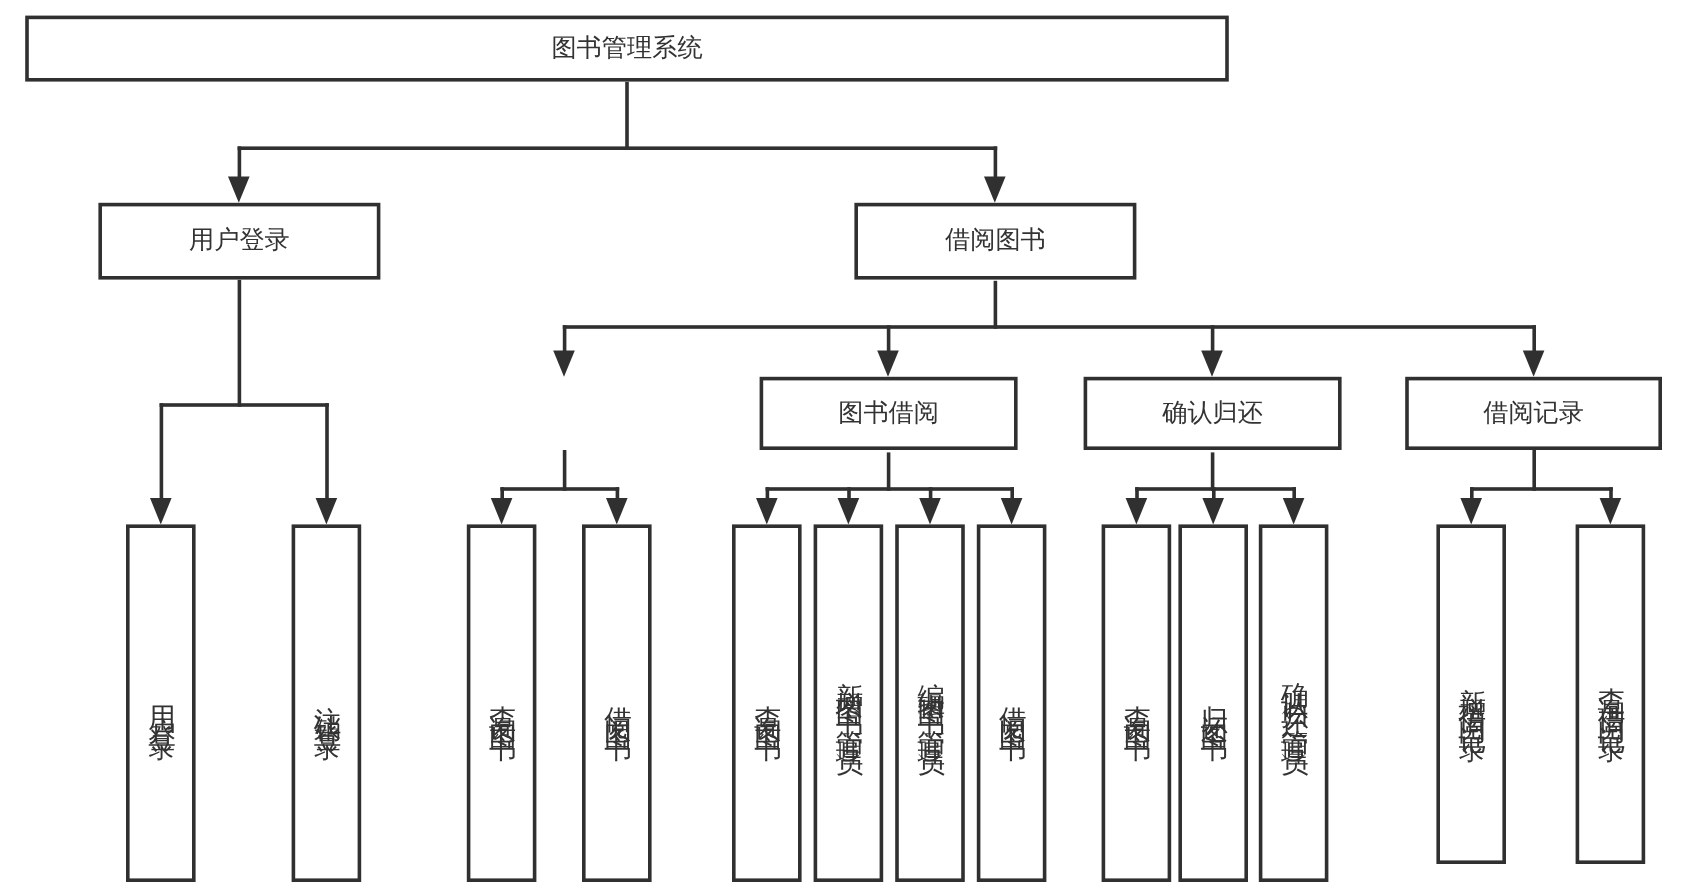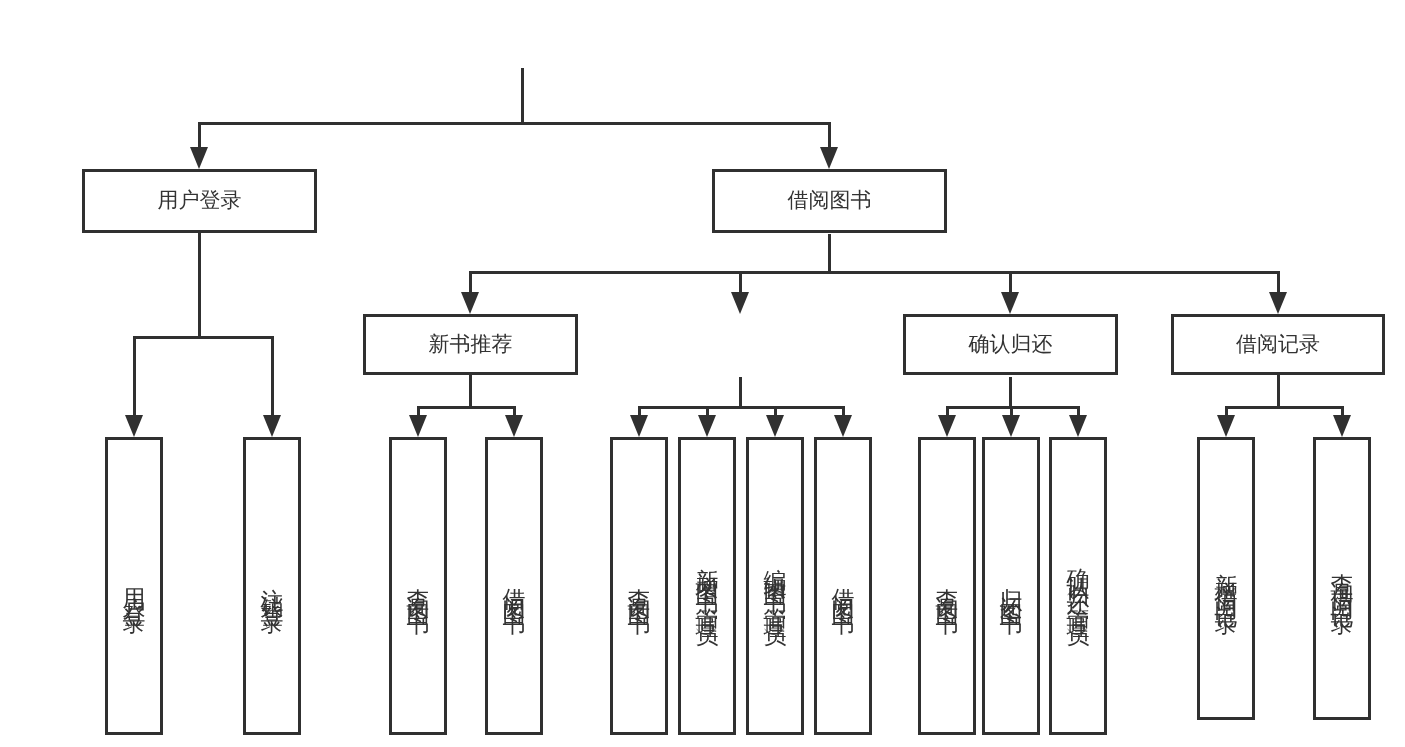--- a/index.html
+++ b/index.html
@@ -81,30 +81,33 @@
       <div class="cl" style="left: 1076.5px; top: 406px; width: 3px; height: 11px;"></div>
       <div class="arrow" style="left: 1069px; top: 415px;"></div>
       <div class="cl" style="left: 1276.5px; top: 375px; width: 3px; height: 34px;"></div>
       <div class="cl" style="left: 1224.5px; top: 406px; width: 119px; height: 3px;"></div>
       <div class="cl" style="left: 1224.5px; top: 406px; width: 3px; height: 11px;"></div>
       <div class="arrow" style="left: 1217px; top: 415px;"></div>
       <div class="cl" style="left: 1340.5px; top: 406px; width: 3px; height: 11px;"></div>
       <div class="arrow" style="left: 1333px; top: 415px;"></div>
     </div>
 
+  <div class="box" style="left:21px;top:13px;width:1003px;height:55px">
+    <span class="hlabel">图书管理系统</span>
+  </div>
 
   <div class="box" style="left:82px;top:169px;width:235px;height:64px">
     <span class="hlabel">用户登录</span>
   </div>
   <div class="box" style="left:712px;top:169px;width:235px;height:64px">
     <span class="hlabel">借阅图书</span>
   </div>
 
-  <div class="box" style="left:363px;top:314px;width:215px;height:61px">
-    <span class="hlabel">新书推荐</span>
+  <div class="box" style="left:633px;top:314px;width:215px;height:61px">
+    <span class="hlabel">图书借阅</span>
   </div>
   <div class="box" style="left:903px;top:314px;width:215px;height:61px">
     <span class="hlabel">确认归还</span>
   </div>
   <div class="box" style="left:1171px;top:314px;width:214px;height:61px">
     <span class="hlabel">借阅记录</span>
   </div>
 
   <div class="box" style="left:105px;top:437px;width:58px;height:298px">
     <span class="vlabel">用户登录</span>

